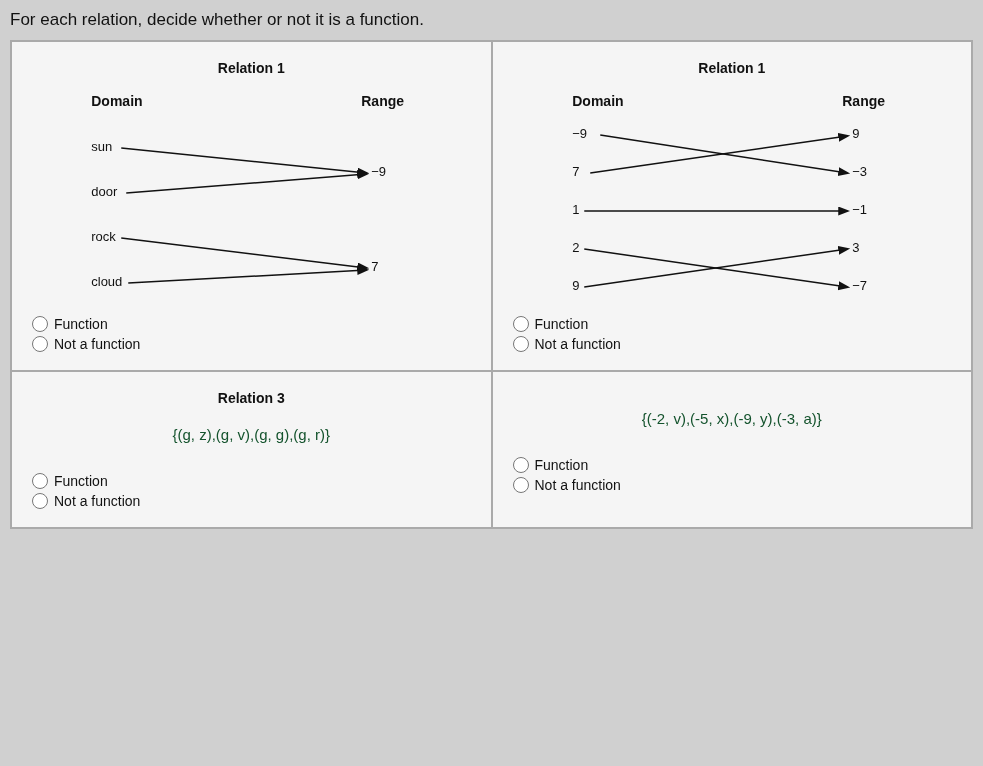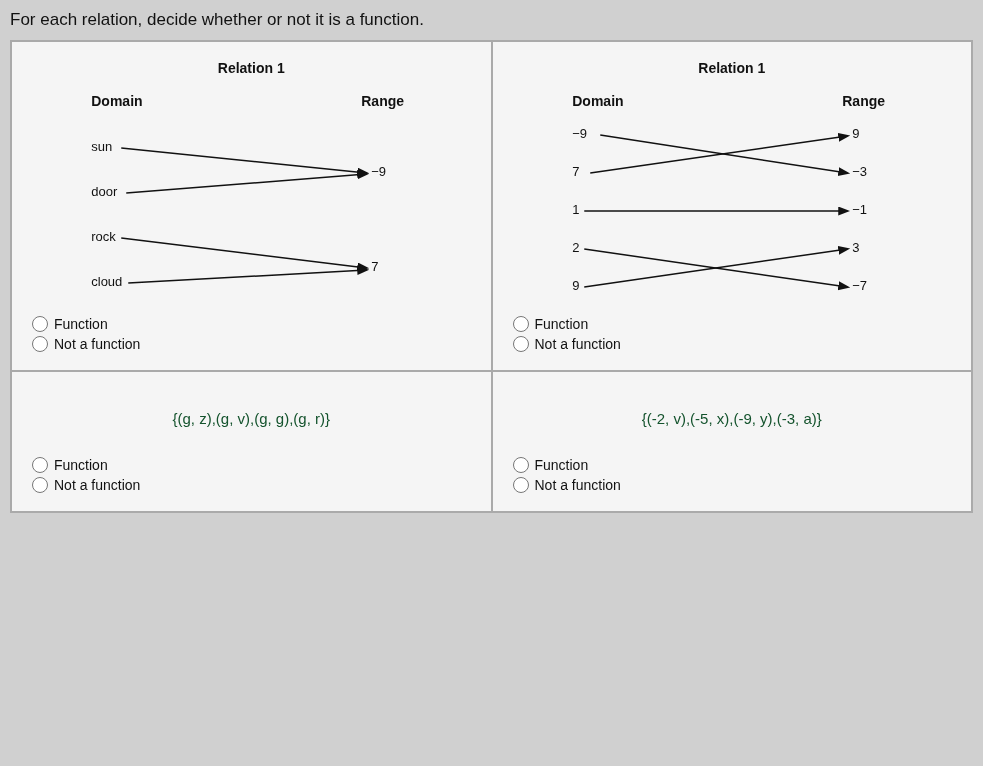--- a/index.html
+++ b/index.html
@@ -160,20 +160,21 @@
         <span>Function</span>
       </label>
       <label class="radio-item">
         <input type="radio" name="rel2" value="notfunction" style="">
         <span>Not a function</span>
       </label>
     </div>
   </div>
 
   <div class="cell">
+    <div class="relation-title">Relation 3</div>
     <div class="set-notation">{(g, z),(g, v),(g, g),(g, r)}</div>
     <div class="radio-group" style="margin-top:30px;">
       <label class="radio-item">
         <input type="radio" name="rel3" value="function" style="">
         <span>Function</span>
       </label>
       <label class="radio-item">
         <input type="radio" name="rel3" value="notfunction" style="">
         <span>Not a function</span>
       </label>

